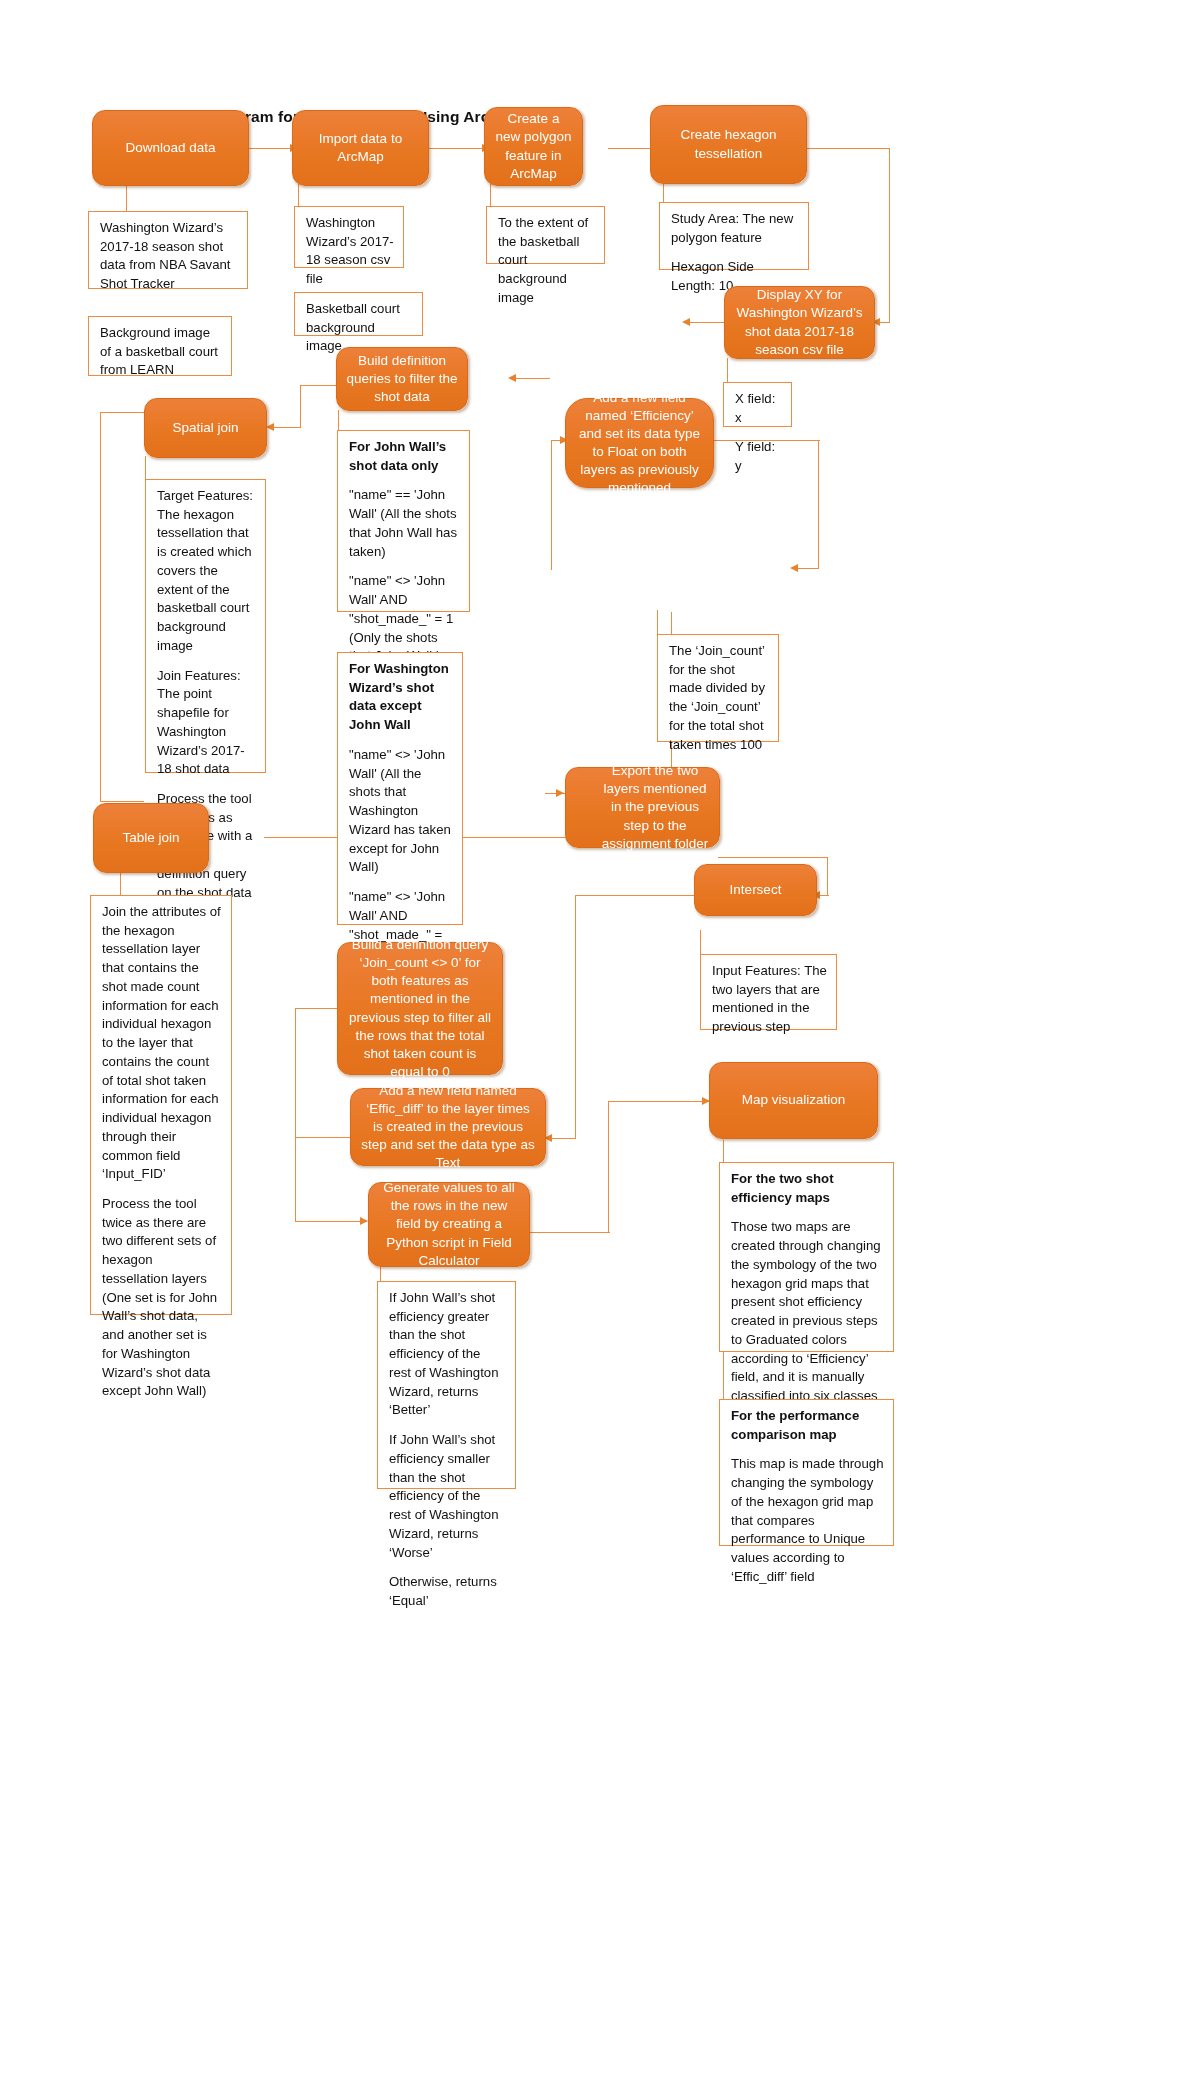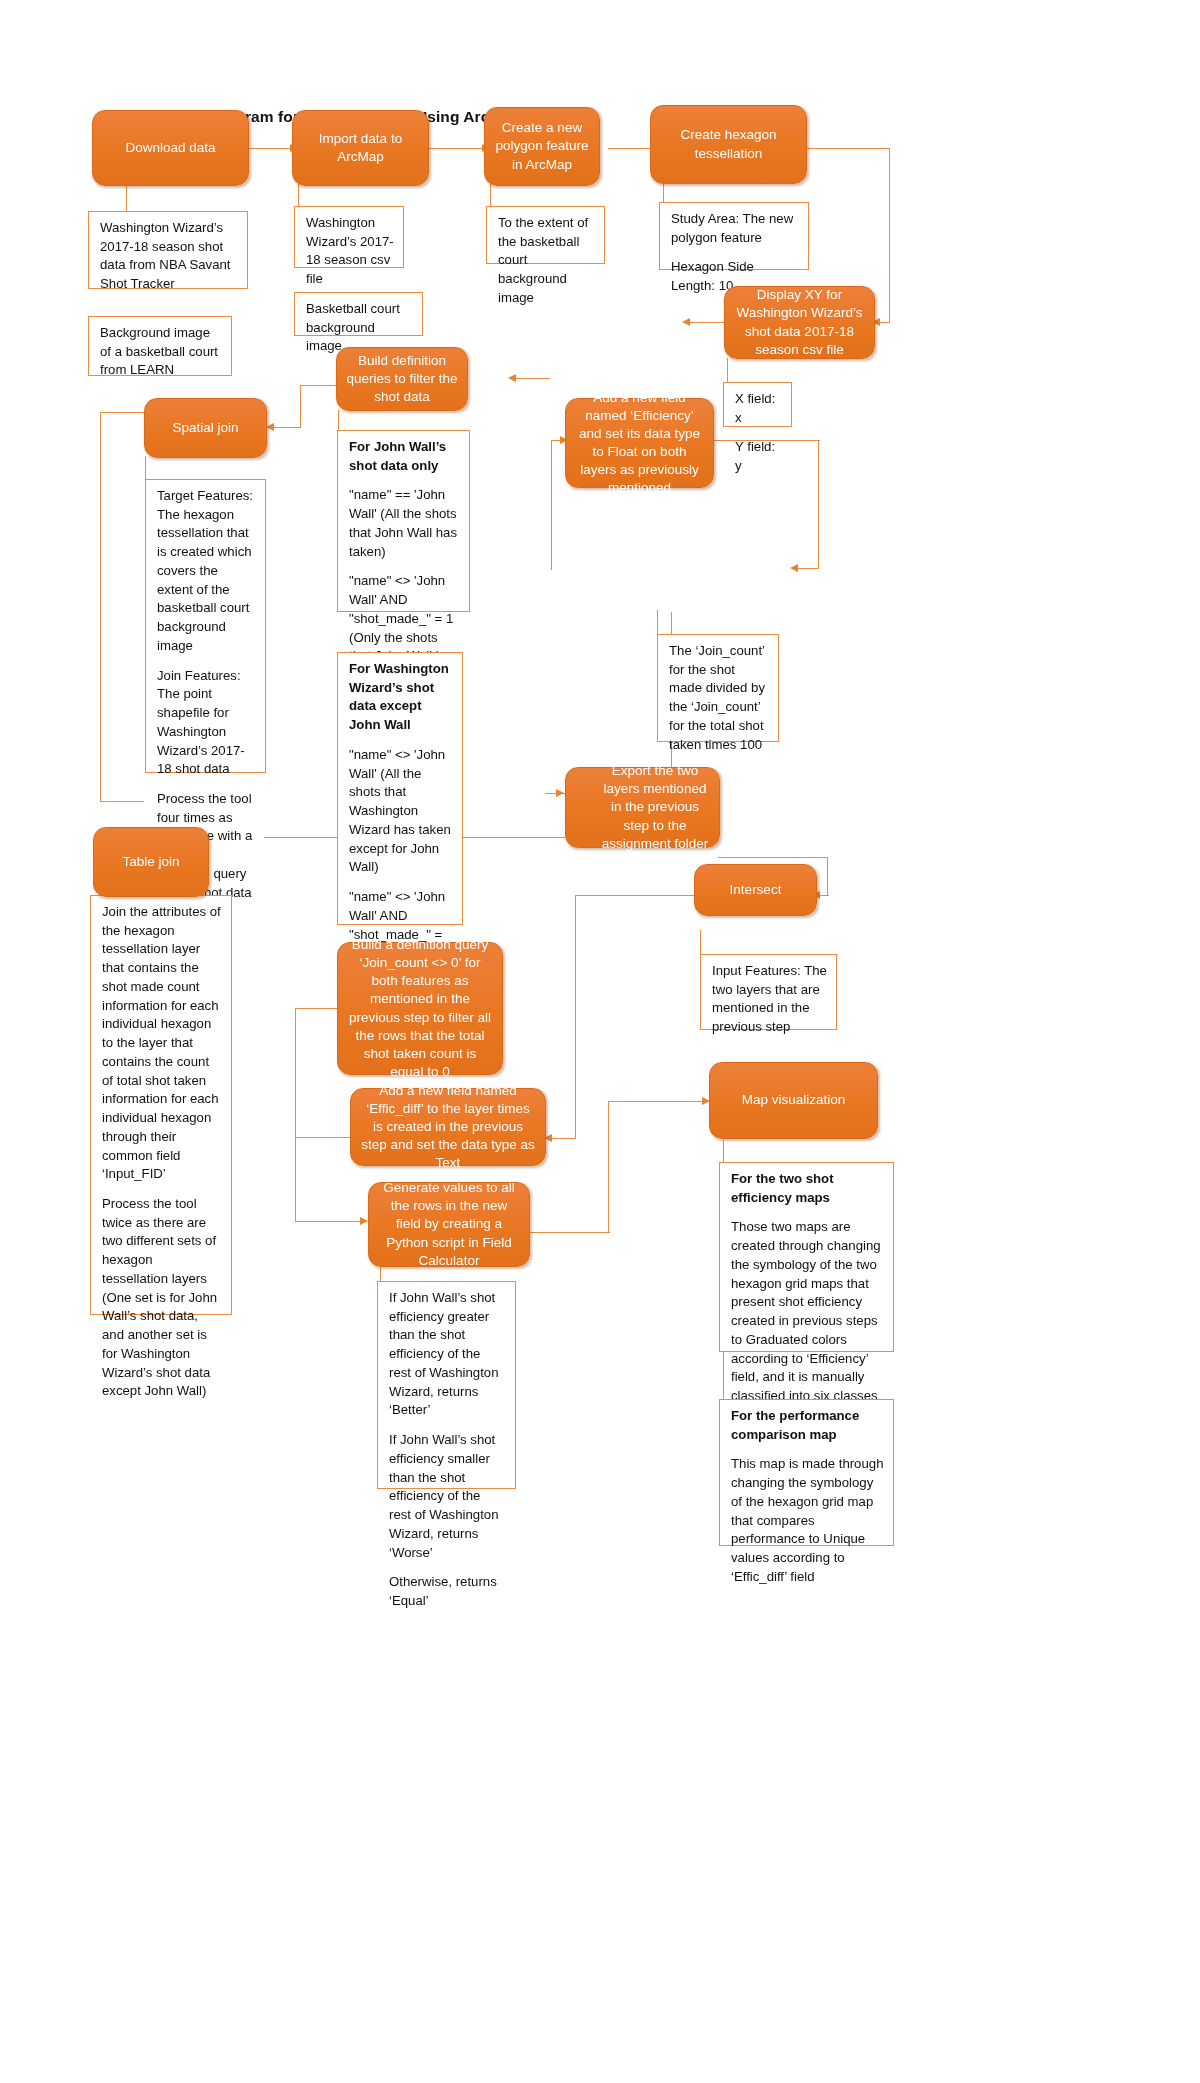--- a/index.html
+++ b/index.html
@@ -173,37 +173,37 @@
   <div class="ln v" style="left:120px; top:872px; height:24px;"></div>
   <div class="ln v" style="left:700px; top:930px; height:25px;"></div>
   <div class="ln v" style="left:380px; top:1266px; height:16px;"></div>
   <div class="ln v" style="left:723px; top:1140px; height:23px;"></div>
   <div class="ln v" style="left:723px; top:1352px; height:48px;"></div>
 
   <div class="proc" style="left:92px; top:110px; width:157px; height:76px;">Download data</div>
 
   <div class="proc" style="left:292px; top:110px; width:137px; height:76px;">Import data to ArcMap</div>
 
-  <div class="proc" style="left:484px; top:107px; width:116px; height:79px;">Create a new polygon feature in ArcMap</div>
+  <div class="proc" style="left:484px; top:107px; width:99px; height:79px;">Create a new polygon feature in ArcMap</div>
 
   <div class="proc" style="left:650px; top:105px; width:157px; height:79px;">Create hexagon tessellation</div>
 
   <div class="proc" style="left:724px; top:286px; width:151px; height:73px;">Display XY for Washington Wizard’s shot data 2017-18 season csv file</div>
 
 
   <div class="proc" style="left:336px; top:347px; width:132px; height:64px;">Build definition queries to filter the shot data</div>
 
   <div class="proc" style="left:144px; top:398px; width:123px; height:60px;">Spatial join</div>
 
-  <div class="proc" style="left:565px; top:398px; width:149px; height:90px;">Add a new field named ‘Efficiency’ and set its data type to Float on both layers as previously mentioned</div>
+  <div class="proc" style="left:565px; top:398px; width:149px; height:90px;border-radius:22px;">Add a new field named ‘Efficiency’ and set its data type to Float on both layers as previously mentioned</div>
 
 
   <div class="proc" style="left:565px; top:767px; width:155px; height:81px;padding-left:34px;">Export the two layers mentioned in the previous step to the assignment folder</div>
 
-  <div class="proc" style="left:93px; top:803px; width:116px; height:70px;margin-top:24px;">Table join</div>
+  <div class="proc" style="left:93px; top:803px; width:116px; height:70px;">Table join</div>
 
   <div class="proc" style="left:694px; top:864px; width:123px; height:52px;">Intersect</div>
 
   <div class="proc" style="left:337px; top:942px; width:166px; height:133px;">Build a definition query ‘Join_count &lt;&gt; 0’ for both features as mentioned in the previous step to filter all the rows that the total shot taken count is equal to 0</div>
 
   <div class="proc" style="left:350px; top:1088px; width:196px; height:78px;">Add a new field named ‘Effic_diff’ to the layer times is created in the previous step and set the data type as Text</div>
 
   <div class="proc" style="left:368px; top:1182px; width:162px; height:85px;">Generate values to all the rows in the new field by creating a Python script in Field Calculator</div>
 
   <div class="proc" style="left:709px; top:1062px; width:169px; height:77px;">Map visualization</div>

